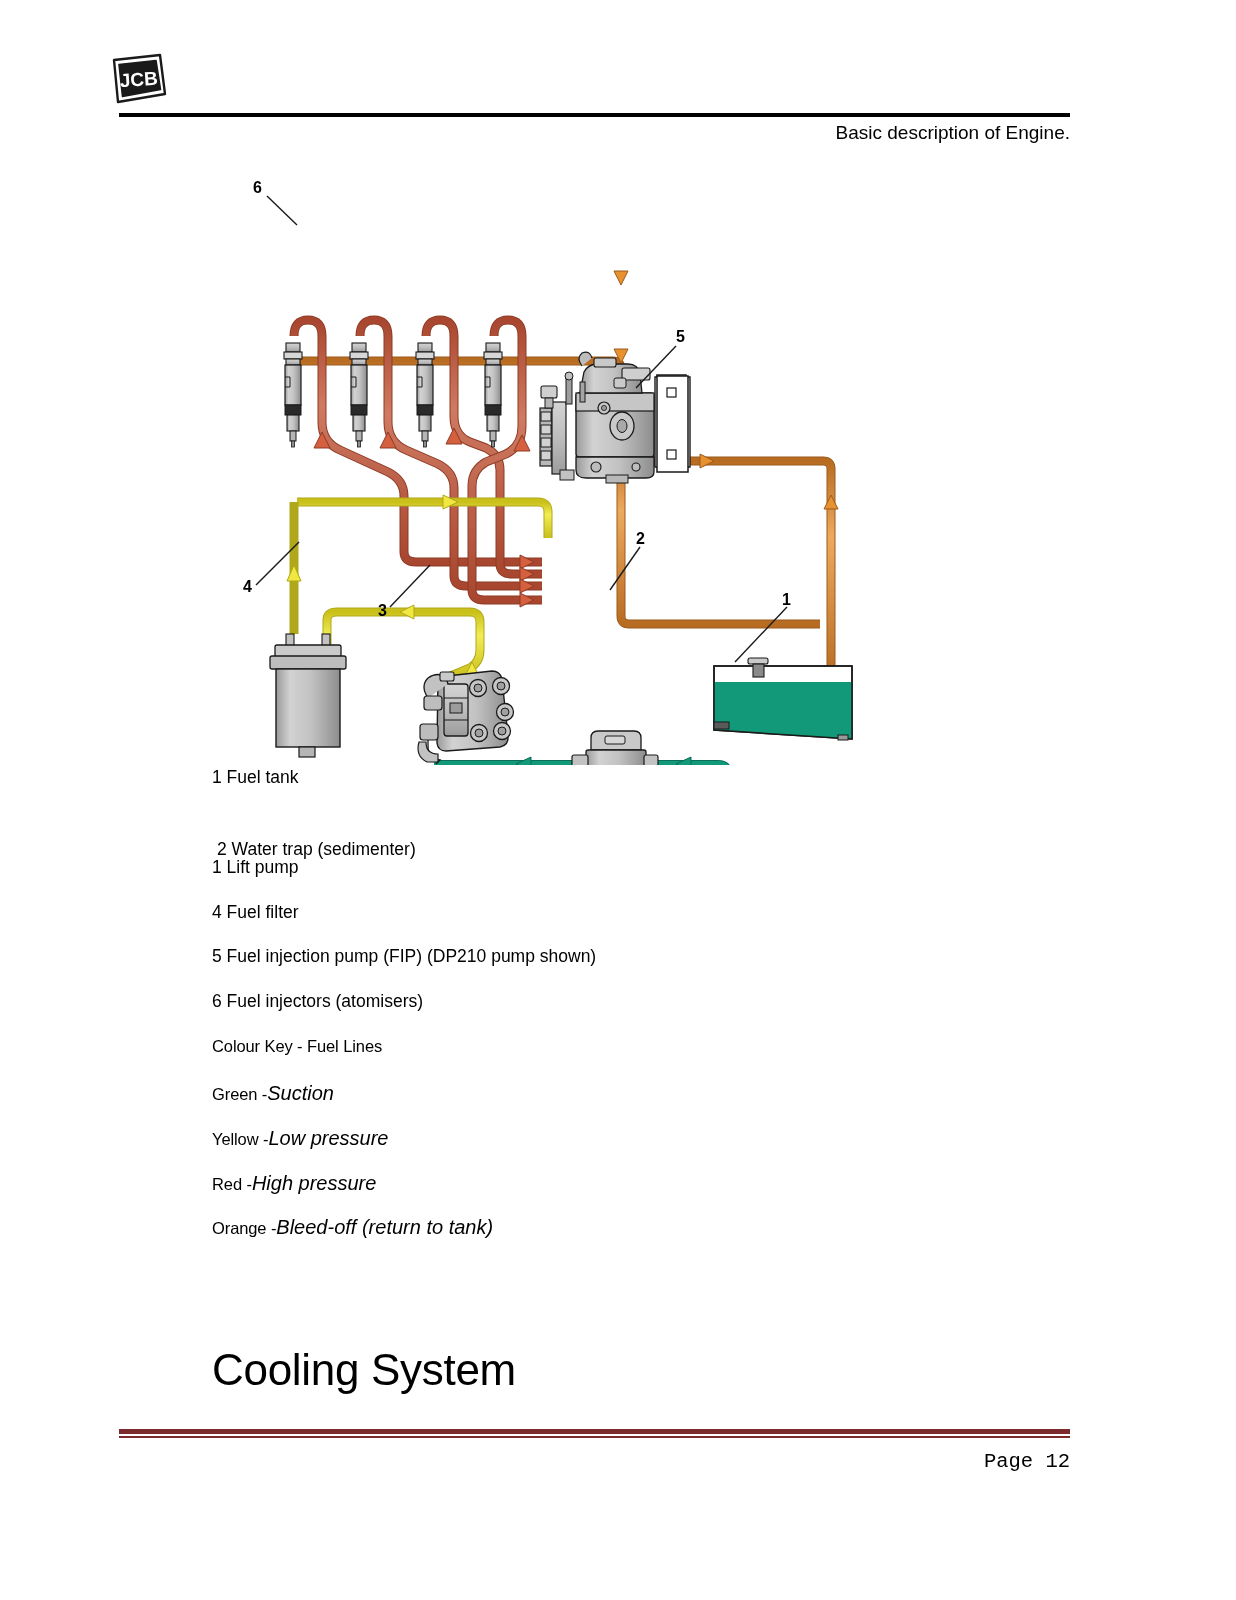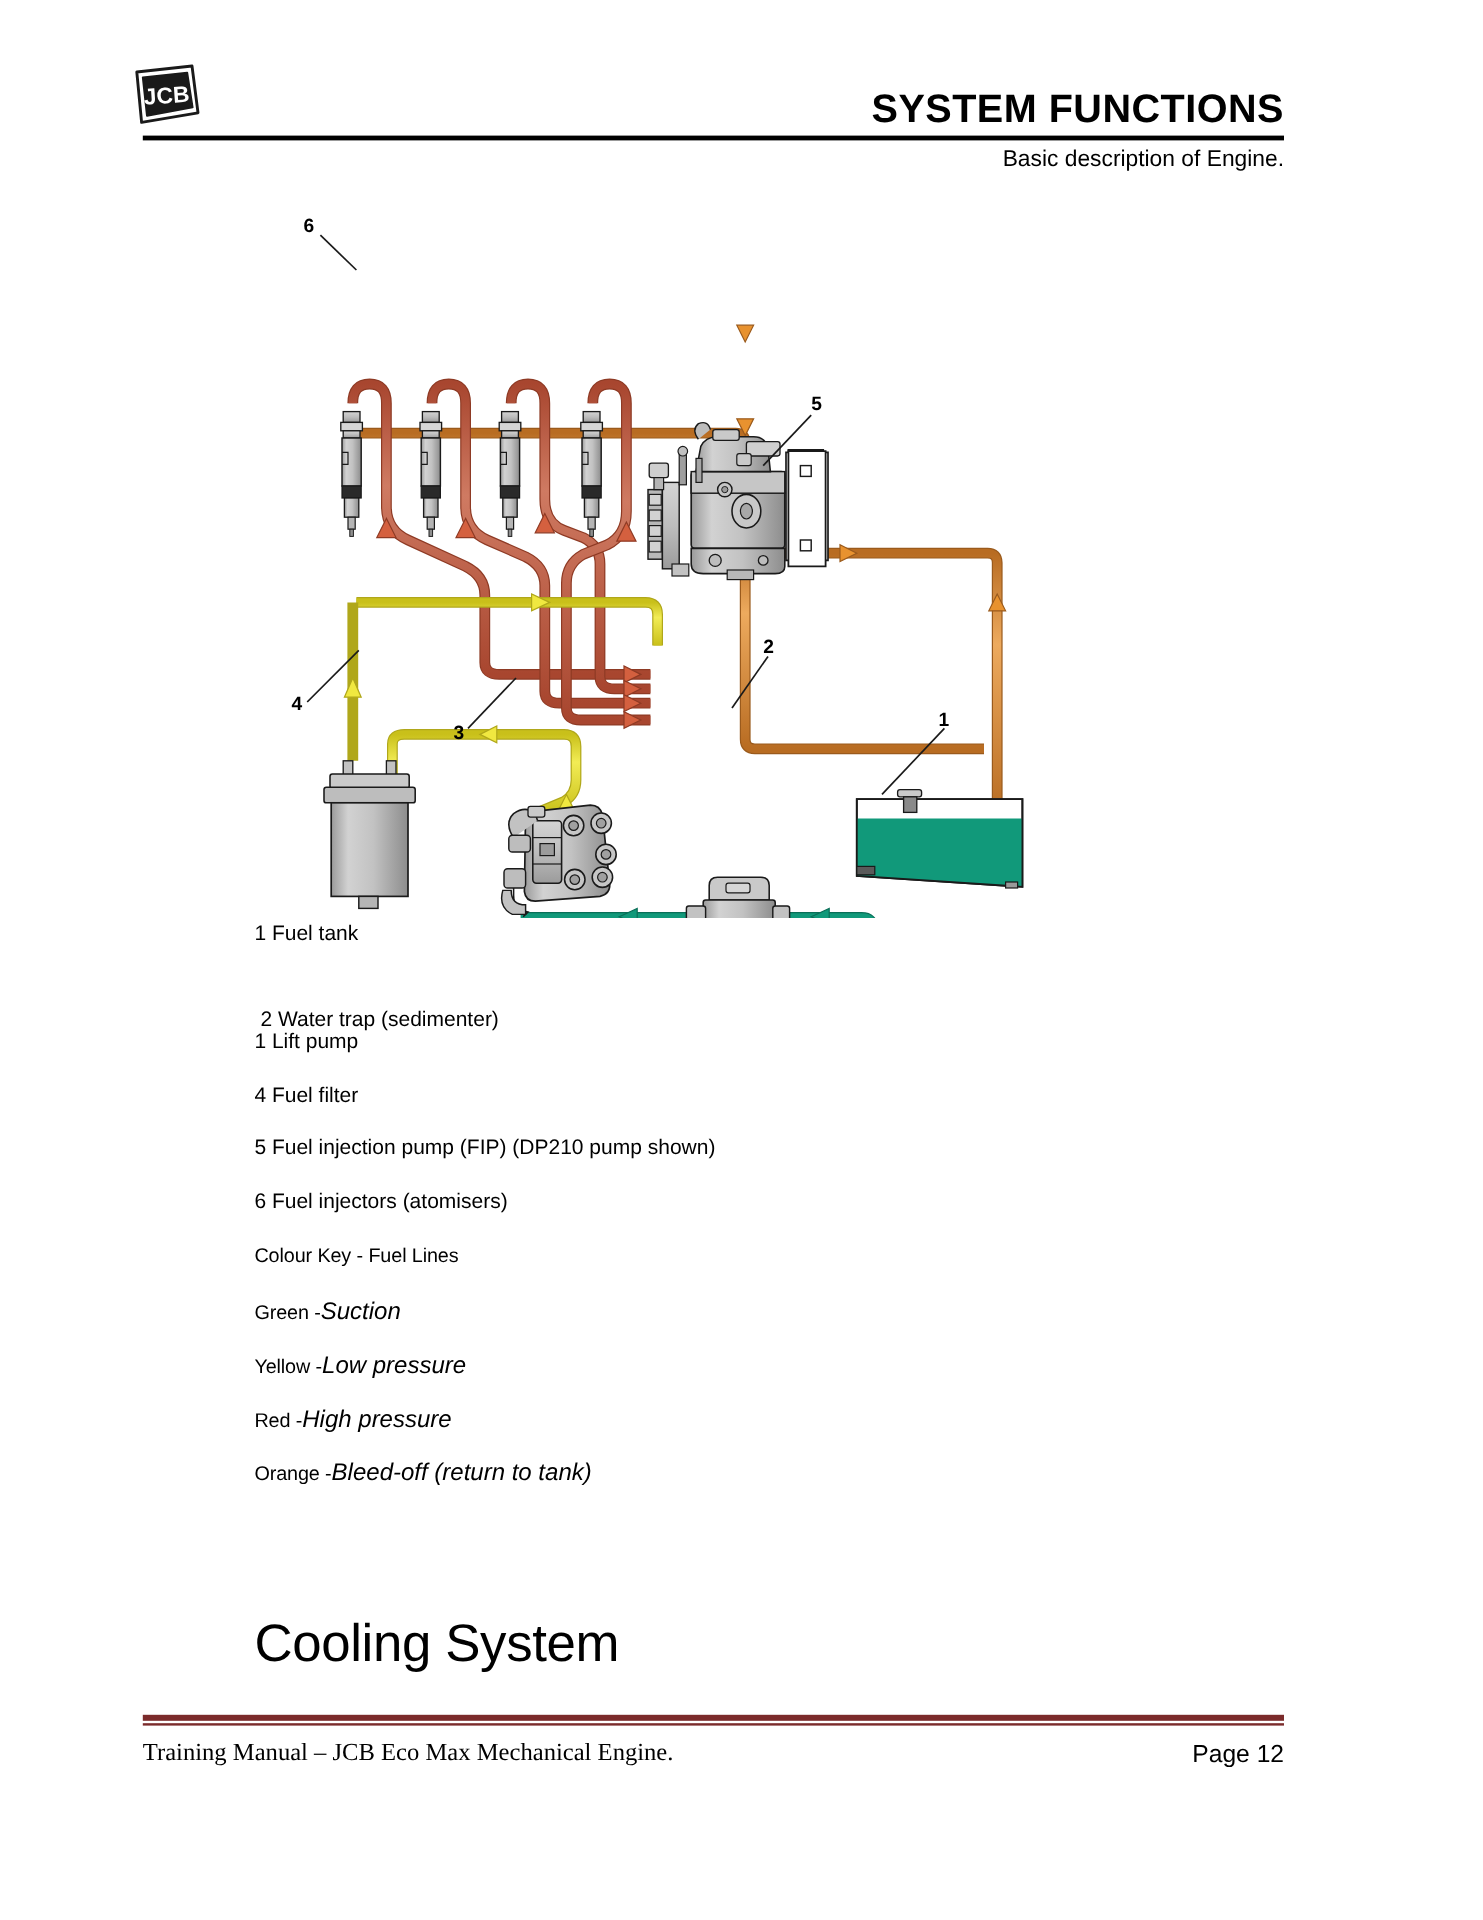--- a/index.html
+++ b/index.html
@@ -24,40 +24,39 @@
   .line.indent{left:217px;margin-top:27px;}
   .key-b{font-weight:normal;font-size:16.5px;letter-spacing:-.1px;}
   .key-t{font-size:20px;font-style:italic;}
   .heading{position:absolute;left:212px;font-size:44px;font-weight:normal;letter-spacing:-.3px;white-space:nowrap;}
 
   
   .footer{position:absolute;left:0;top:1418px;width:1236px;height:90px;}
   .f-rule-a{position:absolute;left:119px;top:11px;width:951px;height:5px;background:#7b2b2b;}
   .f-rule-b{position:absolute;left:119px;top:18px;width:951px;height:2px;background:#7b2b2b;}
   .f-left{position:absolute;left:119px;top:32px;font-family:"Liberation Serif",serif;font-size:20.5px;white-space:nowrap;}
-  .f-right{position:absolute;right:166px;top:32px;font-family:Liberation Sans, sans-serif;font-size:20.5px;white-space:nowrap;}
+  .f-right{position:absolute;right:166px;top:32px;font-family:Liberation Mono, monospace;font-size:20.5px;white-space:nowrap;}
 </style>
 </head>
 <body>
 
 <div class="page">
 
   <div class="header">
 
     <div class="logo">
       <svg width="62" height="55" viewBox="0 0 62 55">
         <g>
           <path d="M6 8 L52 3 L57 42 L10 50 Z" fill="#fff" stroke="#1a1a1a" stroke-width="2.4" stroke-linejoin="round"></path>
           <path d="M11 12.5 L48 8.5 L52.5 37.5 L14.5 44.5 Z" fill="#1a1a1a" stroke="#1a1a1a" stroke-width="1.6" stroke-linejoin="round"></path>
           <text x="31" y="34" text-anchor="middle" font-family="Liberation Sans, sans-serif" font-size="19" font-weight="bold" fill="#ffffff" transform="rotate(-4 31 30)">JCB</text>
         </g>
       </svg>
     </div>
 
-    <div class="hdr-title">SYSTEM FUNCTIONS</div>
     <div class="hdr-rule"></div>
     <div class="hdr-sub">Basic description of Engine.</div>
   </div>
 
   <div class="diagram">
     <svg width="1236" height="615" viewBox="0 0 1236 615">
       <defs>
         <linearGradient id="gMetal" x1="0" y1="0" x2="1" y2="0">
           <stop offset="0%" stop-color="#9a9a9a"></stop>
           <stop offset="22%" stop-color="#d2d2d2"></stop>
@@ -393,17 +392,16 @@
     <div class="line" style="top:460px">
       <span class="key-b">Orange</span><span class="key-b"> -</span><span class="key-t">Bleed-off (return to tank)</span>
     </div>
 
     <div class="heading" style="top:588px">Cooling System</div>
   </div>
 
   <div class="footer">
     <div class="f-rule-a"></div>
     <div class="f-rule-b"></div>
-    <div class="f-left">Training Manual – JCB Eco Max Mechanical Engine.</div>
     <div class="f-right">Page 12</div>
   </div>
 
 </div>
 
 </body></html>

